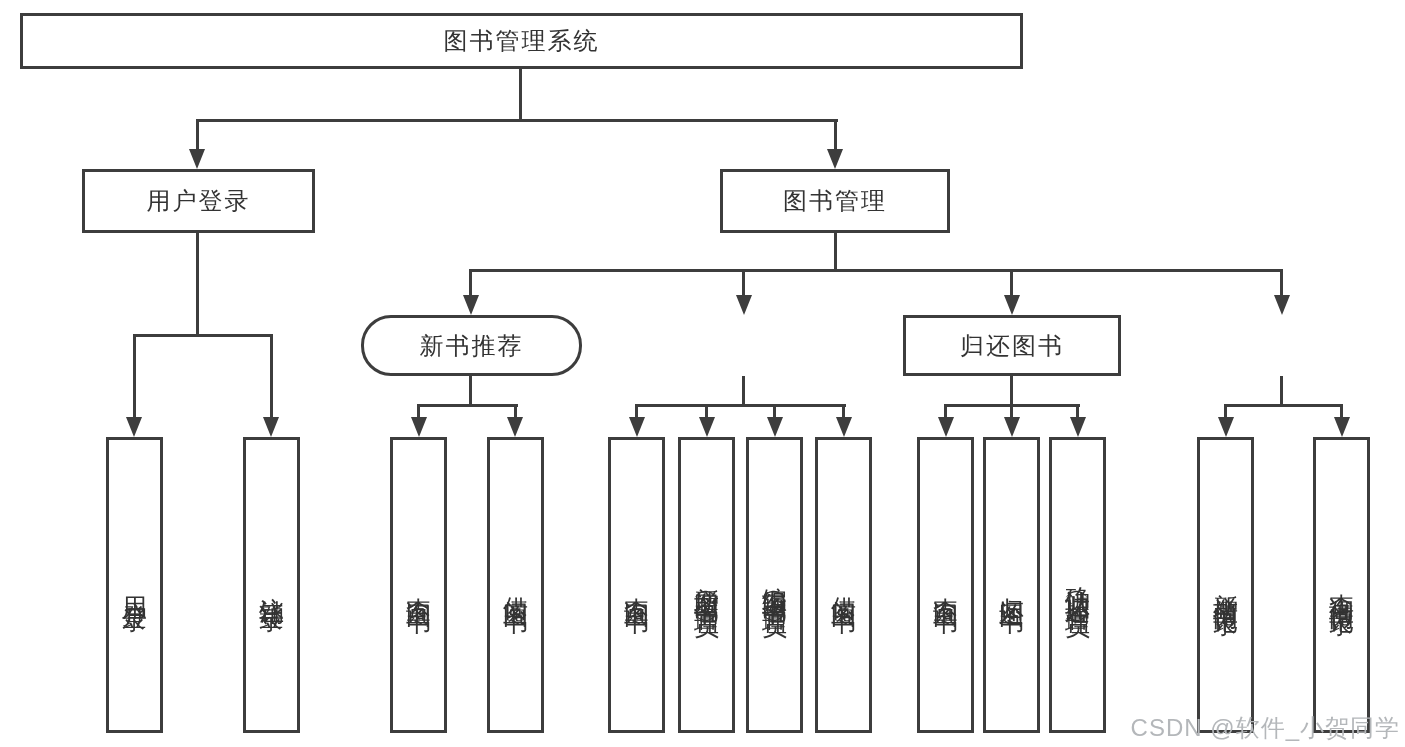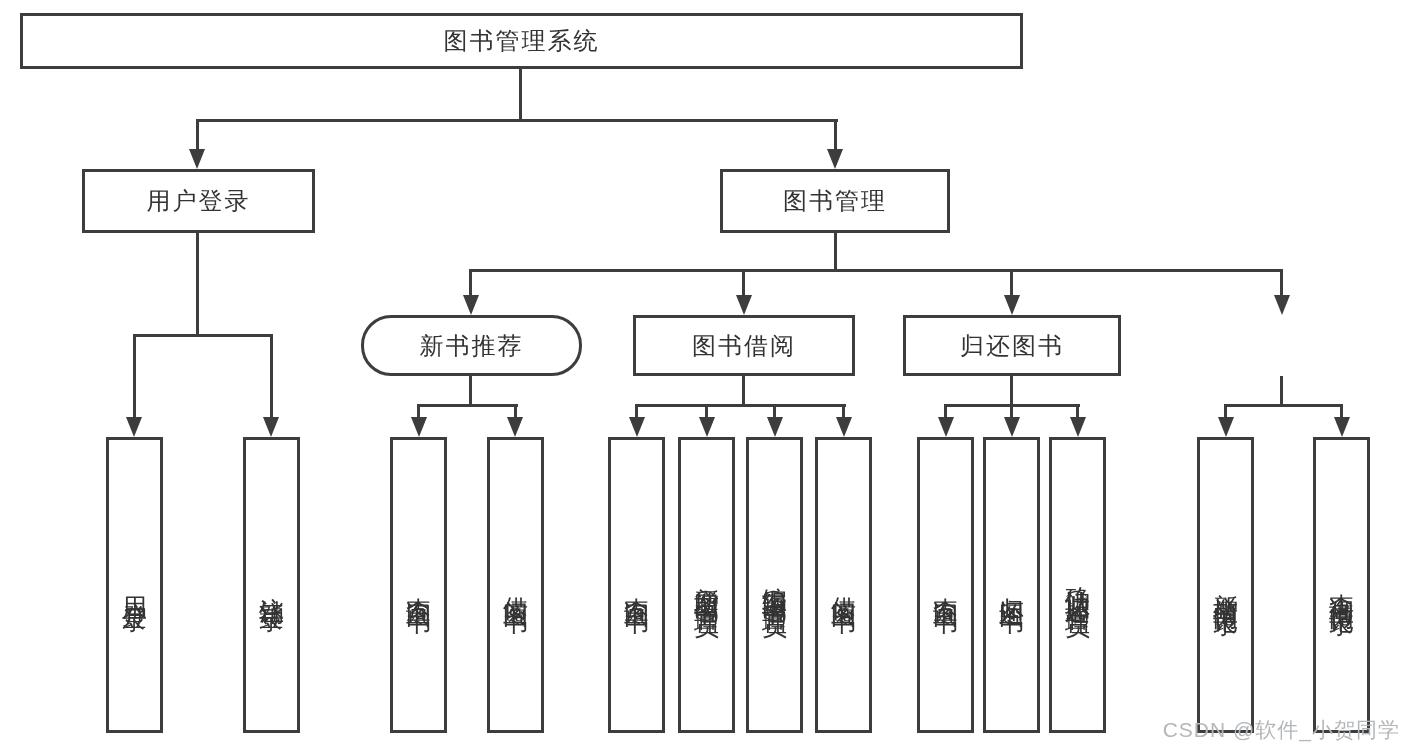--- a/index.html
+++ b/index.html
@@ -20,21 +20,21 @@
   .line{position:absolute;background:var(--line,#3d3d3d);z-index:1;}
   .vl{width:3px;}
   .hl{height:3px;}
   .arrow{
     position:absolute;width:0;height:0;z-index:1;
     border-left:8px solid transparent;border-right:8px solid transparent;
     border-top:20px solid var(--line,#3d3d3d);
   }
   .watermark{
     position:absolute;right:5px;bottom:3px;z-index:5;
-    font-size:21px;letter-spacing:1px;color:var(--watermark,#b4b7ba);
+    font-size:24px;letter-spacing:1px;color:var(--watermark,#b4b7ba);
   }
 </style>
 </head>
 <body>
 
 <div class="canvas">
 
   <div class="line vl" style="left:519px;top:69px;height:53px;"></div>
   <div class="line hl" style="left:196px;top:119px;width:642px;"></div>
   <div class="line vl" style="left:196px;top:119px;height:36px;"></div>
@@ -94,21 +94,20 @@
   <div class="arrow" style="left:1070px;top:417px;"></div>
   <div class="arrow" style="left:1218px;top:417px;"></div>
   <div class="arrow" style="left:1334px;top:417px;"></div>
 
   <div class="box box-h" style="left:20px;top:13px;width:1003px;height:56px;">图书管理系统</div>
 
   <div class="box box-h" style="left:82px;top:169px;width:233px;height:64px;">用户登录</div>
   <div class="box box-h" style="left:720px;top:169px;width:230px;height:64px;">图书管理</div>
 
   <div class="box box-h" style="left:361px;top:315px;width:221px;height:61px;border-radius:30px;">新书推荐</div>
-  <div class="box box-h" style="left:633px;top:315px;width:222px;height:61px;">图书借阅</div>
   <div class="box box-h" style="left:903px;top:315px;width:218px;height:61px;">归还图书</div>
 
   <div class="box" style="left:106px;top:437px;width:57px;height:296px;">
     <span class="vtext">用户登录</span>
   </div>
   <div class="box" style="left:243px;top:437px;width:57px;height:296px;">
     <span class="vtext">注销登录</span>
   </div>
 
   <div class="box" style="left:390px;top:437px;width:57px;height:296px;">

